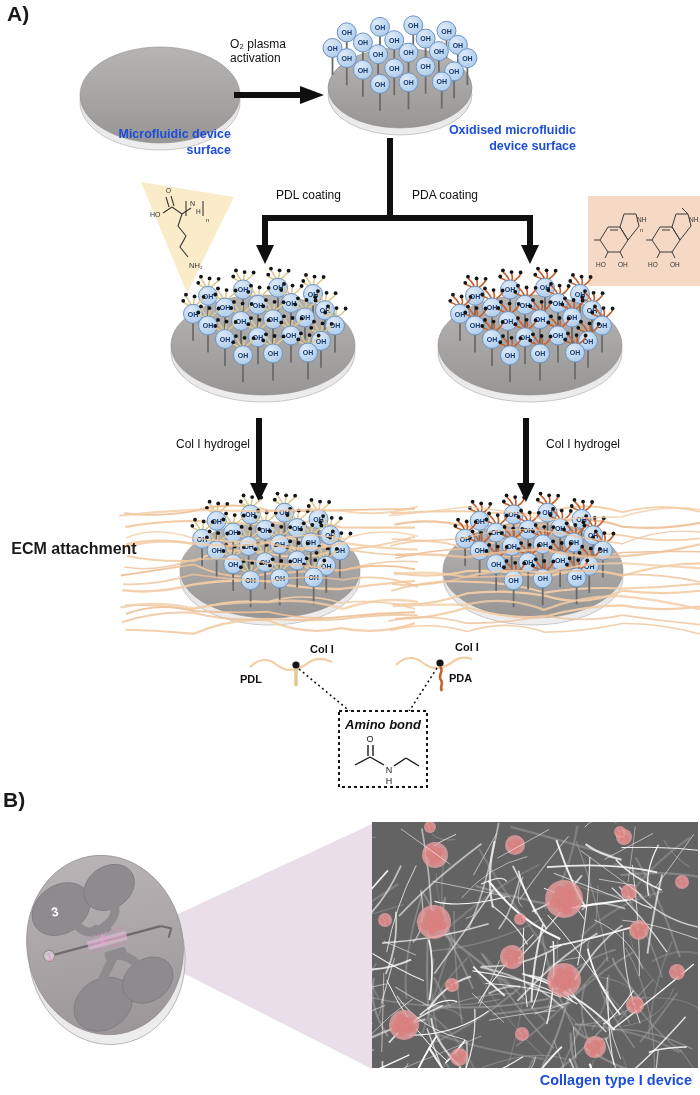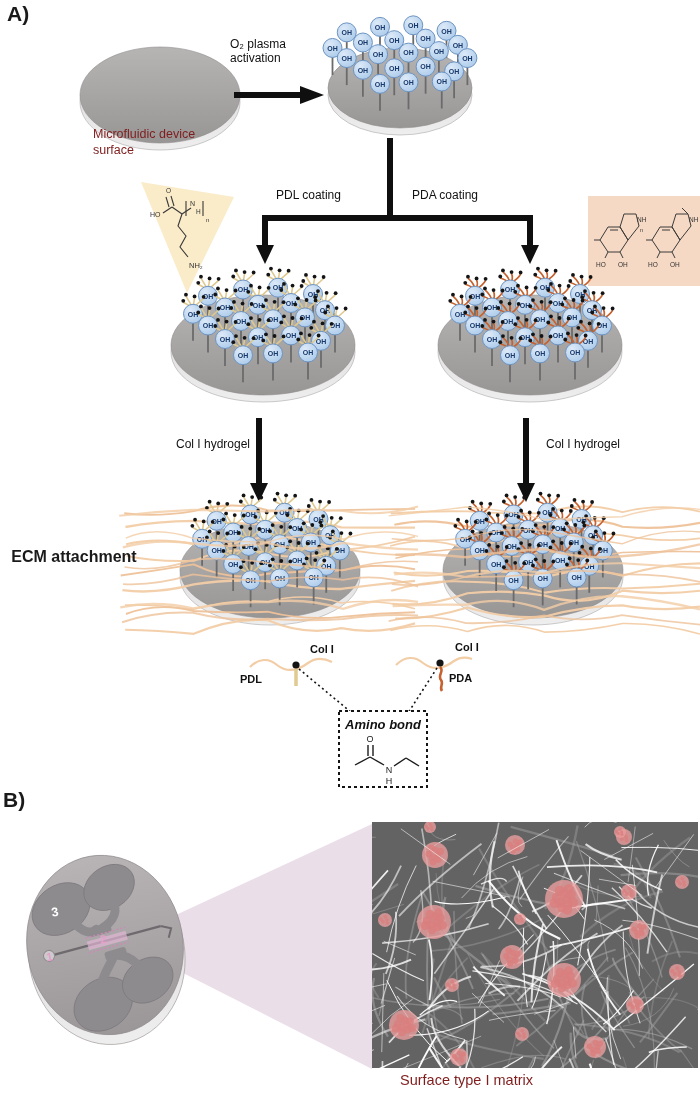--- a/index.html
+++ b/index.html
@@ -1,21 +1,21 @@
 <!DOCTYPE html>
 <html><head>
 <meta charset="utf-8">
 <style>
   html,body{margin:0;padding:0;background:#fff;}
   #canvas{position:relative;width:700px;height:1095px;background:#fff;overflow:hidden;
           font-family:"Liberation Sans",sans-serif;color:#1a1a1a;}
   .abs{position:absolute;}
   .panel-letter{font-size:21px;font-weight:bold;}
   .row-label{font-size:16px;font-weight:bold;text-align:center;line-height:1.18;}
-  .caption{font-size:12.5px;text-align:left;line-height:1.25;color:#7f1d1d;}
+  .caption{font-size:12.5px;text-align:right;line-height:1.25;color:#1d4ed8;font-weight:bold;}
   .arrow-label{font-size:12px;text-align:left;line-height:1.2;color:#111;}
   svg{position:absolute;left:0;top:0;}
   svg text{font-family:"Liberation Sans",sans-serif;}
 </style>
 </head>
 <body>
 
 <div id="canvas">
 
   <svg width="700" height="1095" viewBox="0 0 700 1095">
@@ -1624,20 +1624,21 @@
           <line x1="569.3177575850859" y1="1002.1838265708648" x2="534.280411007641" y2="1014.2559968489155" stroke="#ffffff" opacity="0.55" stroke-width="1"></line>
           <line x1="383.64318897901103" y1="941.1963465870358" x2="415.74445008561815" y2="954.9245771768051" stroke="#ffffff" opacity="0.55" stroke-width="1"></line>
           <line x1="573.3464633198455" y1="1026.423367294483" x2="575.9377040251068" y2="1058.511252583339" stroke="#ffffff" opacity="0.55" stroke-width="1"></line>
         </g>
     </g>
   </svg>
 
   <div class="abs panel-letter" style="left:7px;top:2px;">A)</div>
   <div class="abs caption" style="left:93px;top:127px;width:138px;">Microfluidic device surface</div>
   <div class="abs arrow-label" style="left:230px;top:37px;width:100px;">O₂ plasma activation</div>
+  <div class="abs caption" style="left:426px;top:123px;width:150px;">Oxidised microfluidic device surface</div>
   <div class="abs arrow-label" style="left:276px;top:188px;width:102px;">PDL coating</div>
   <div class="abs arrow-label" style="left:412px;top:188px;width:104px;">PDA coating</div>
   <div class="abs arrow-label" style="left:176px;top:437px;width:78px;">Col I hydrogel</div>
   <div class="abs arrow-label" style="left:546px;top:437px;width:78px;">Col I hydrogel</div>
-  <div class="abs row-label" style="left:8px;top:540px;width:132px;margin-top:8px;">ECM attachment</div>
+  <div class="abs row-label" style="left:8px;top:540px;width:132px;">ECM attachment</div>
   <div class="abs panel-letter" style="left:3px;top:788px;">B)</div>
-  <div class="abs caption" style="left:400px;top:1071px;width:292px;font-size:14.5px;">Surface type I matrix</div>
+  <div class="abs caption" style="left:400px;top:1071px;width:292px;font-size:14.5px;">Collagen type I device</div>
 </div>
 
 </body></html>

